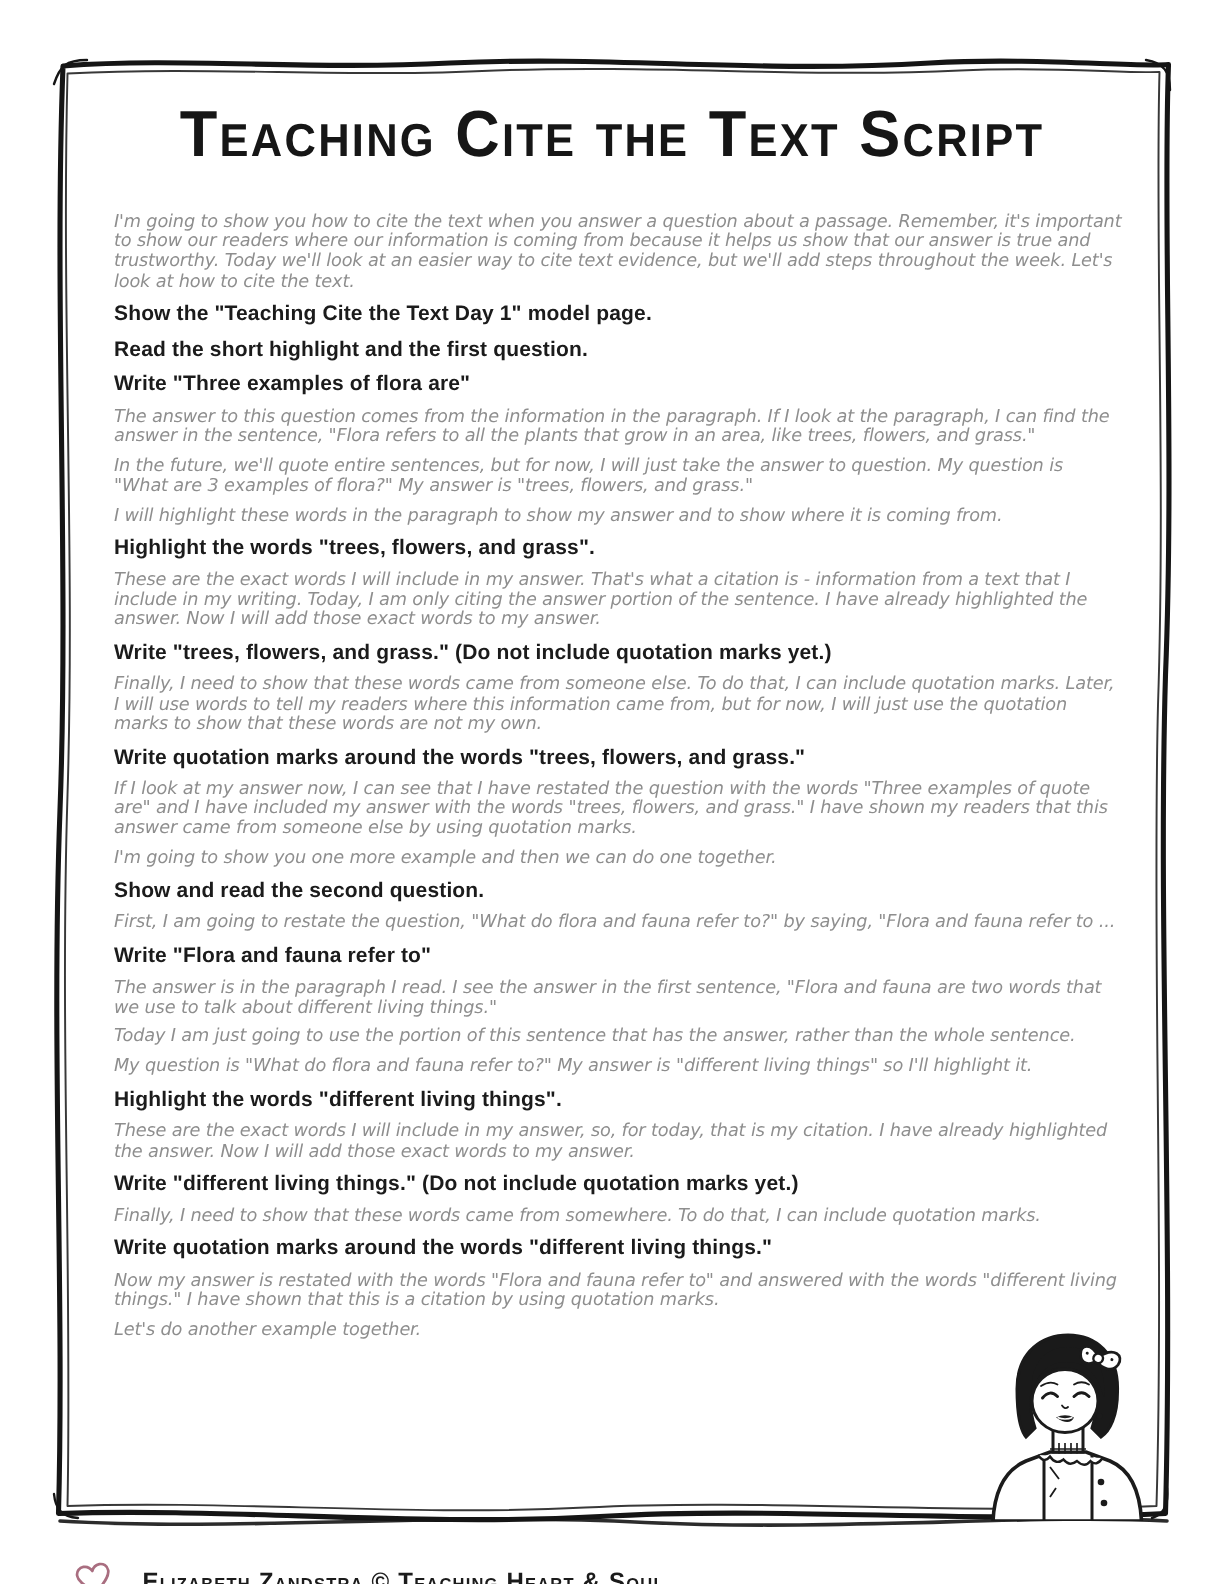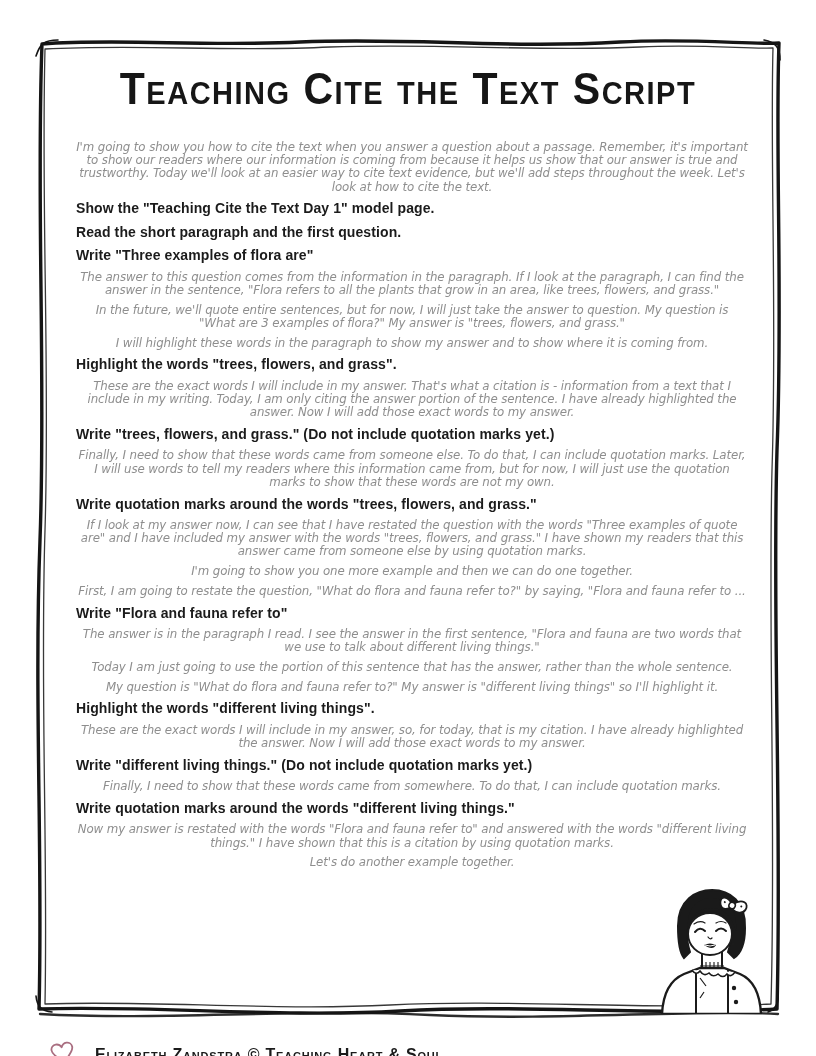--- a/index.html
+++ b/index.html
@@ -13,21 +13,21 @@
     font-family:"Liberation Sans",sans-serif;font-weight:bold;
     font-variant:small-caps;font-size:41px;letter-spacing:1.5px;color:#161616;
     transform:scaleY(1.06);
   }
   .content{
     position:absolute;top:141px;left:76px;width:672px;z-index:2;
   }
   .content p.script{
     font-family:"DejaVu Sans",sans-serif;font-style:italic;
     color:#8e8e8e;font-size:11.8px;line-height:13.2px;
-    letter-spacing:-0.1px;margin:0 0 6.5px 0;text-align:center;
+    letter-spacing:-0.1px;margin:0 0 6.5px 0;
   }
   .content p.action{
     font-family:"Liberation Sans",sans-serif;font-weight:bold;
     color:#1b1b1b;font-size:14px;line-height:16.5px;margin:2px 0 7px 0;
     letter-spacing:0.1px;
   }
   .footer{
     position:absolute;left:50px;top:1005px;z-index:3;
     display:flex;align-items:center;gap:19px;margin-top:36px;
   }
@@ -60,32 +60,33 @@
       <path stroke-width="1.6" d="M768,1012 C777,1009 779,1002 778,992"></path>
       <path stroke-width="1.6" d="M36,996 C37,1006 41,1011 52,1012"></path>
     </g>
   </svg>
 
   <div class="page-title">Teaching Cite the Text Script</div>
 
   <div class="content">
       <p class="script">I'm going to show you how to cite the text when you answer a question about a passage. Remember, it's important to show our readers where our information is coming from because it helps us show that our answer is true and trustworthy. Today we'll look at an easier way to cite text evidence, but we'll add steps throughout the week. Let's look at how to cite the text.</p>
       <p class="action">Show the "Teaching Cite the Text Day 1" model page.</p>
-      <p class="action">Read the short paragraph and the first question.</p>
+      <p class="action">Read the short highlight and the first question.</p>
       <p class="action">Write "Three examples of flora are"</p>
       <p class="script">The answer to this question comes from the information in the paragraph. If I look at the paragraph, I can find the answer in the sentence, "Flora refers to all the plants that grow in an area, like trees, flowers, and grass."</p>
       <p class="script">In the future, we'll quote entire sentences, but for now, I will just take the answer to question. My question is "What are 3 examples of flora?" My answer is "trees, flowers, and grass."</p>
       <p class="script">I will highlight these words in the paragraph to show my answer and to show where it is coming from.</p>
       <p class="action">Highlight the words "trees, flowers, and grass".</p>
       <p class="script">These are the exact words I will include in my answer. That's what a citation is - information from a text that I include in my writing. Today, I am only citing the answer portion of the sentence. I have already highlighted the answer. Now I will add those exact words to my answer.</p>
       <p class="action">Write "trees, flowers, and grass." (Do not include quotation marks yet.)</p>
       <p class="script">Finally, I need to show that these words came from someone else. To do that, I can include quotation marks. Later, I will use words to tell my readers where this information came from, but for now, I will just use the quotation marks to show that these words are not my own.</p>
       <p class="action">Write quotation marks around the words "trees, flowers, and grass."</p>
       <p class="script">If I look at my answer now, I can see that I have restated the question with the words "Three examples of quote are" and I have included my answer with the words "trees, flowers, and grass." I have shown my readers that this answer came from someone else by using quotation marks.</p>
       <p class="script">I'm going to show you one more example and then we can do one together.</p>
+      <p class="action">Show and read the second question.</p>
       <p class="script">First, I am going to restate the question, "What do flora and fauna refer to?" by saying, "Flora and fauna refer to ...</p>
       <p class="action">Write "Flora and fauna refer to"</p>
       <p class="script">The answer is in the paragraph I read. I see the answer in the first sentence, "Flora and fauna are two words that we use to talk about different living things."</p>
       <p class="script">Today I am just going to use the portion of this sentence that has the answer, rather than the whole sentence.</p>
       <p class="script">My question is "What do flora and fauna refer to?" My answer is "different living things" so I'll highlight it.</p>
       <p class="action">Highlight the words "different living things".</p>
       <p class="script">These are the exact words I will include in my answer, so, for today, that is my citation. I have already highlighted the answer. Now I will add those exact words to my answer.</p>
       <p class="action">Write "different living things." (Do not include quotation marks yet.)</p>
       <p class="script">Finally, I need to show that these words came from somewhere. To do that, I can include quotation marks.</p>
       <p class="action">Write quotation marks around the words "different living things."</p>

